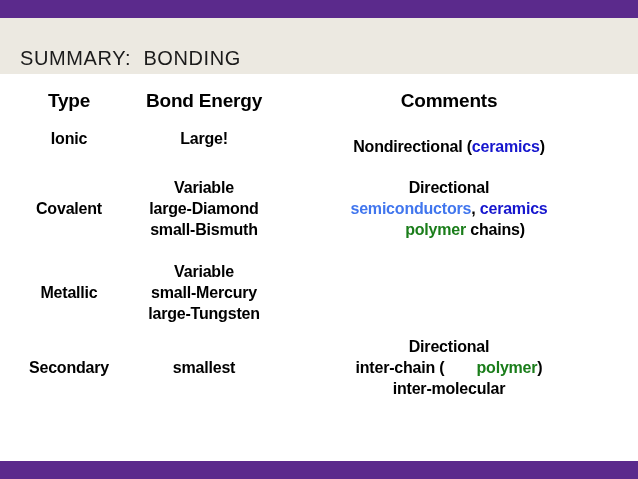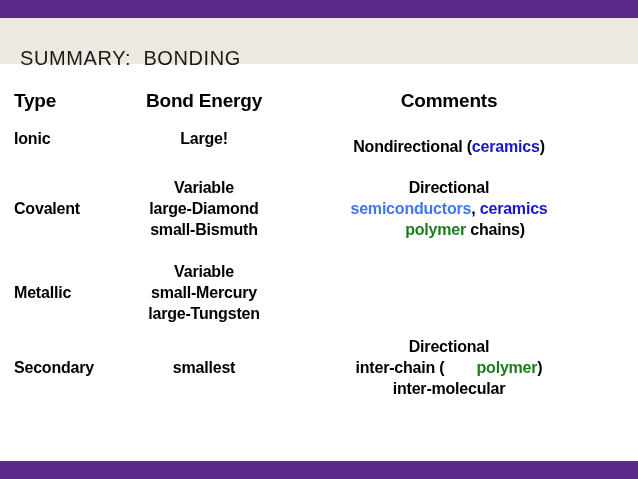--- a/index.html
+++ b/index.html
@@ -40,21 +40,21 @@
     height: 18px;
     background: #5B2A8C;
   }
 
   
   .title-band {
     position: absolute;
     left: 0;
     top: 18px;
     width: 638px;
-    height: 46px;
+    height: 56px;
     background: #ECE9E1;
     text-align: center;
   }
   .title-text {
     position: absolute;
     left: 20px;
     top: 29px;
     font-size: 20px;
     font-weight: 400;
     letter-spacing: 0.6px;
@@ -72,20 +72,21 @@
   }
 
   .row {
     display: flex;
     align-items: center;
     width: 610px;
   }
 
   .col-type {
     width: 110px;
+    text-align: center;
     flex: 0 0 110px;
   }
   .col-energy {
     width: 160px;
     text-align: center;
     flex: 0 0 160px;
   }
   .col-comments {
     width: 330px;
     text-align: center;

